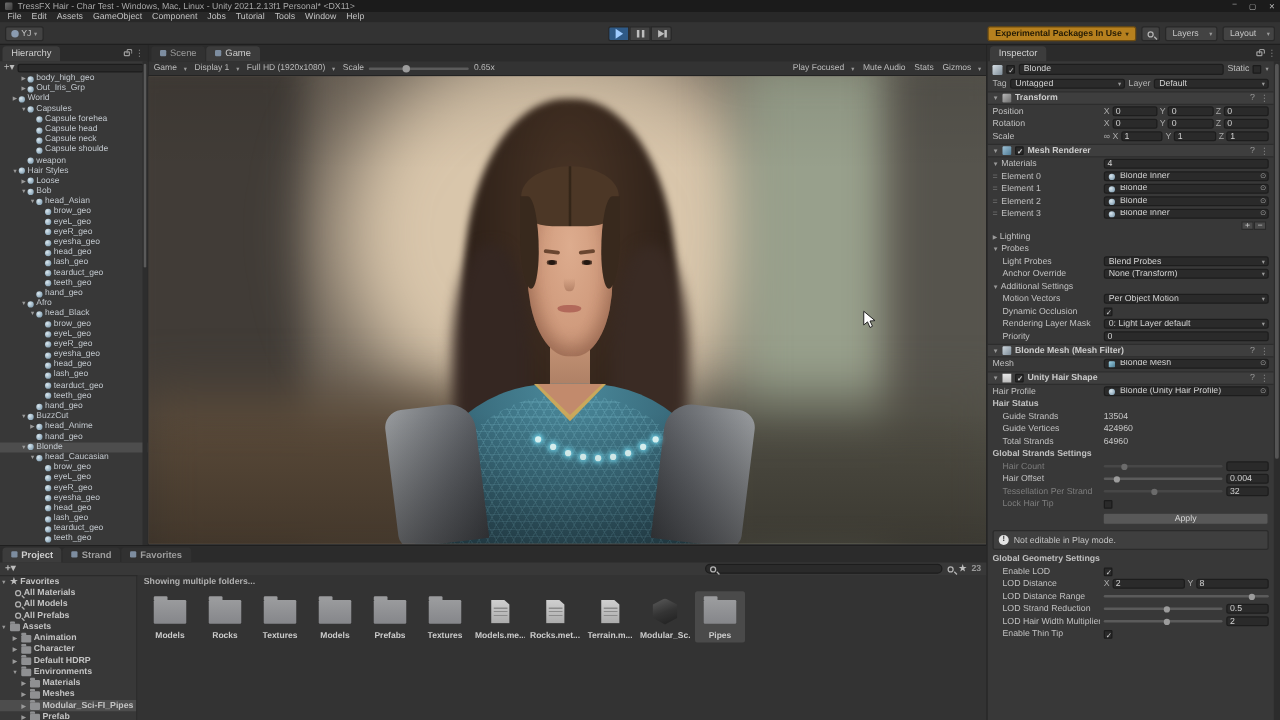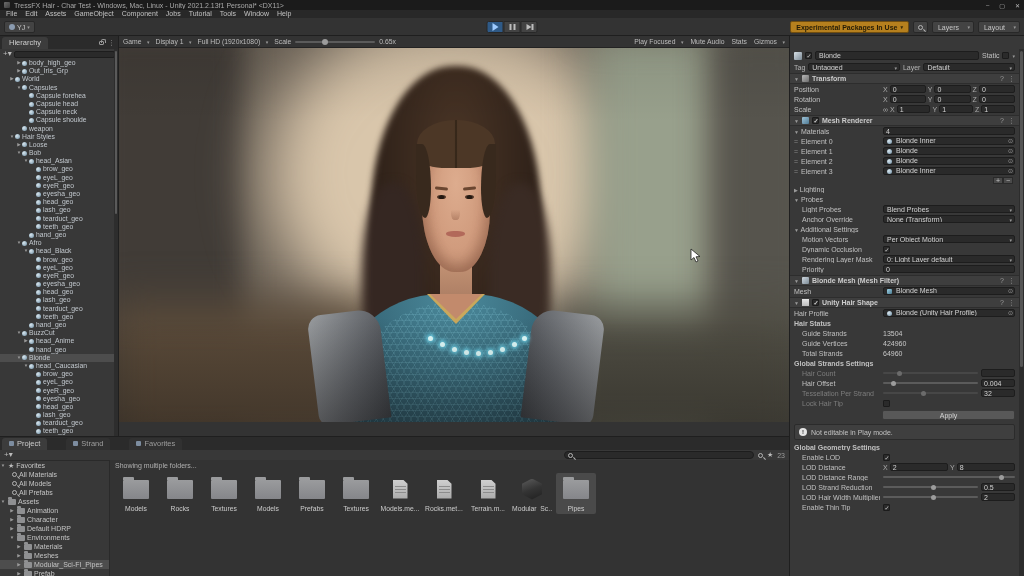--- a/index.html
+++ b/index.html
@@ -42,21 +42,21 @@
   .exp-btn::after { content:"▾"; font-size:5px; margin-left:3px; color:#3a2c0a; }
   .mag-icon { width:5px; height:5px; border:1px solid #b5b5b5; border-radius:50%; position:relative; }
   .mag-icon::after { content:""; position:absolute; left:4px; top:4px; width:3px; height:1px; background:#b5b5b5; transform:rotate(45deg); }
   .dd { background:#434343; border:1px solid #282828; border-radius:2px; height:12px; display:flex;
     align-items:center; padding:0 14px 0 5px; position:relative; color:#c6c6c6; }
   .dd::after { content:"▾"; position:absolute; right:3px; font-size:5px; color:#9a9a9a; }
 
   
   .ptabbar { height:13px; background:#2b2b2b; display:flex; align-items:flex-end; padding-left:2px; position:relative; }
   .tab { font-size:7.5px; color:#9d9d9d; background:#313131; padding:1px 7px 2px 7px; border-radius:3px 3px 0 0;
-    margin-right:19px; display:flex; gap:3px; align-items:center; white-space:nowrap;text-align:center; }
+    margin-right:1px; display:flex; gap:3px; align-items:center; white-space:nowrap;text-align:center; }
   .tab.selected { background:#3c3c3c; color:#cfcfcf; }
   .tab-ico { width:5px; height:5px; background:#7d8da0; border-radius:1px; }
   .bar-icons { position:absolute; right:3px; top:3px; display:flex; gap:4px; color:#9a9a9a; font-size:7px; }
   .lock-glyph { width:5px; height:4px; border:1px solid #9a9a9a; border-radius:1px; position:relative; margin-top:2px; }
   .lock-glyph::before { content:""; position:absolute; left:1px; top:-3px; width:3px; height:3px;
     border:1px solid #9a9a9a; border-bottom:none; border-radius:2px 2px 0 0; }
   .kebab { letter-spacing:0; }
 
   
   .hierarchy { position:absolute; left:0; top:36px; width:119px; height:400px; background:#383838;
@@ -190,21 +190,21 @@
   .helpbox { margin:2px 4px; background:#3f3f3f; border:1px solid #2b2b2b; border-radius:2px; display:flex;
     align-items:center; gap:4px; padding:3px 4px; color:#c2c2c2; }
   .warn-ico { width:8px; height:8px; border-radius:50%; background:#e3e3e3; color:#2a2a2a; font-size:6px;
     font-weight:bold; text-align:center; line-height:8px; flex:none; }
   .static-lbl { color:#c0c0c0; }
   .tiny-lbl { color:#b5b5b5; flex:none; }
   .go-ico { width:8px; height:8px; background:linear-gradient(135deg,#d8e0e6,#7b8astra,#7b8a96); background:linear-gradient(135deg,#d8e0e6,#7b8a96); border-radius:1px; flex:none; }
   .plain { color:#c8c8c8; }
 
   
-  .project { position:absolute; left:0; top:436px; width:789px; height:140px; background:#383838; border-top:1px solid #1f1f1f; }
+  .project { position:absolute; left:0; top:436px; width:789px; height:140px; background:#383838; border-top:1px solid #1f1f1f;font-weight:bold; }
   .p-toolbar { height:11px; background:#383838; border-bottom:1px solid #2a2a2a; display:flex; align-items:center;
     gap:4px; padding:0 4px; font-size:7px; }
   .psearch { margin-left:auto; width:190px; height:8px; background:#2a2a2a; border:1px solid #1d1d1d;
     border-radius:4px; display:flex; align-items:center; gap:2px; padding:0 3px; }
   .p-icons { display:flex; gap:4px; align-items:center; color:#9a9a9a; }
   .star { color:#bdbdbd; font-size:7px; }
   .p-body { position:absolute; left:0; right:0; top:23px; bottom:0; display:flex; }
   .p-tree { width:110px; border-right:1px solid #2a2a2a; overflow:hidden; padding-top:1px; }
   .trow { height:9px; line-height:9px; font-size:7px; display:flex; align-items:center; gap:2px;
     white-space:nowrap; overflow:hidden; color:#c4c4c4; }
@@ -533,20 +533,31 @@
           <span class="obj-ico"></span>
           <span>teeth_geo</span>
         </div>
       </div>
     <div class="hscroll">
         <i></i>
       </div>
   </div>
 
   <div class="gameview">
+    <div class="ptabbar">
+
+    <span class="tab">
+          <span class="tab-ico"></span>
+          <span>Scene</span>
+        </span>
+        <span class="tab selected">
+          <span class="tab-ico"></span>
+          <span>Game</span>
+        </span>
+      </div>
     <div class="gv-toolbar">
       <span class="gv-dd">Game</span>
       <span class="gv-dd">Display 1</span>
       <span class="gv-dd">Full HD (1920x1080)</span>
       <span class="scale-wrap">
         <span>Scale</span>
         <span class="scale-track">
             <span class="scale-thumb"></span>
           </span>
         <span>0.65x</span>
@@ -597,20 +608,29 @@
     </div>
   </div>
 
   <div class="cursor">
     <svg width="11" height="16" viewBox="0 0 11 16">
         <path d="M1 1 L1 12 L4 9.5 L6 14 L8 13 L6 8.8 L10 8.5 Z" fill="#ffffff" stroke="#222" stroke-width="0.8"></path>
       </svg>
   </div>
 
   <div class="inspector">
+    <div class="ptabbar">
+      <span class="tab selected">
+          <span>Inspector</span>
+        </span>
+      <span class="bar-icons">
+        <span class="lock-glyph"></span>
+        <span class="kebab">⋮</span>
+      </span>
+    </div>
     <div class="insp-body">
       <div class="row" style="height:13px">
         <span class="go-ico"></span>
         <span class="checkbox checked"></span>
         <span class="field">Blonde</span>
         <span class="static-lbl">Static</span>
         <span class="checkbox"></span>
         <span class="caret">▾</span>
       </div>
       <div class="row">

